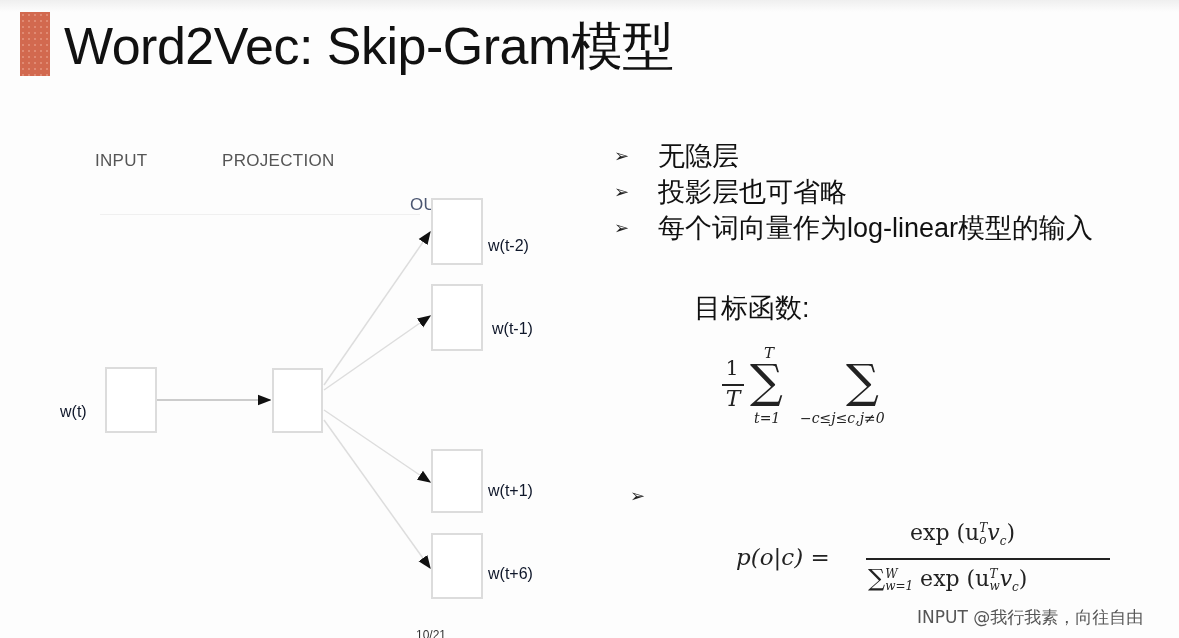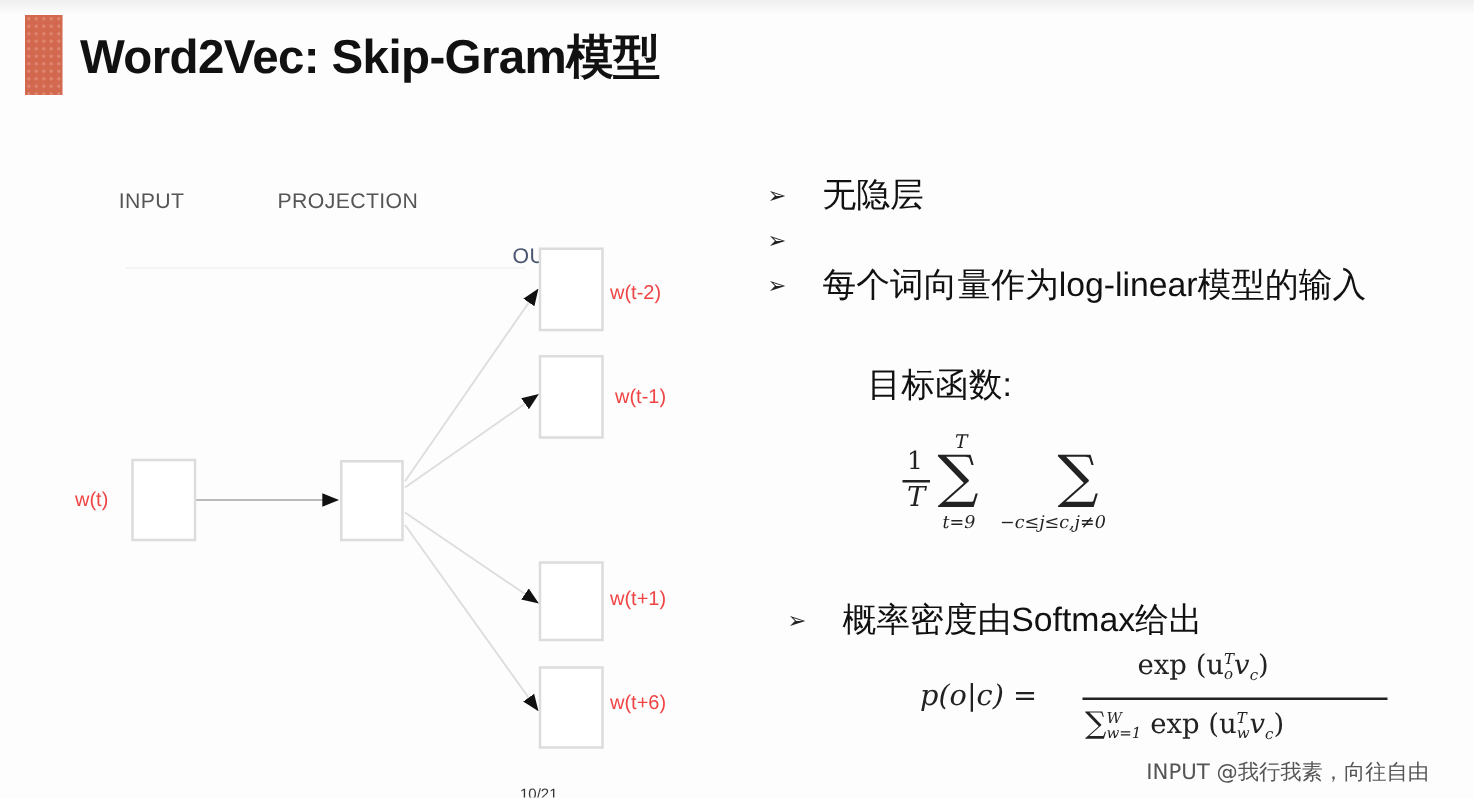--- a/index.html
+++ b/index.html
@@ -15,37 +15,36 @@
     background: linear-gradient(#efefef, #fdfdfd);
   }
   .title-bar {
     position: absolute; left: 20px; top: 12px; width: 30px; height: 64px;
     background: #d2694f;
     background-image: radial-gradient(#e08a73 1px, transparent 1.5px);
     background-size: 6px 6px;
   }
   .title {
     position: absolute; left: 64px; top: 18px;
-    font-size: 38px; line-height: 56px; color: #111;
+    font-size: 52px; line-height: 56px; color: #111;
     letter-spacing: -0.5px;
     font-family: "Liberation Sans", "DejaVu Sans", sans-serif;
-    font-weight: bold;
   }
   .col-header {
     position: absolute; top: 151px; font-size: 17px; color: #555;
     letter-spacing: 0.3px;
   }
   .col-header.output { color: #4a5570; }
   .faint-line {
     position: absolute; left: 100px; top: 214px; width: 320px; height: 1px;
     background: #f0f0f0;
   }
   svg.diagram { position: absolute; left: 0; top: 0; }
   .word-label {
-    position: absolute; font-size: 16px; color: #ef4444;
+    position: absolute; font-size: 16px; color: #0f172a; margin-top: 11px;
   }
   .bullets {
     position: absolute; left: 614px; top: 138px;
     font-size: 27px; line-height: 36px; color: #111;
   }
   .bullet-row { display: flex; align-items: center; height: 36px; }
   .bullet-arrow {
     width: 44px; font-size: 18px; color: #222;
   }
   .obj-label {
@@ -109,47 +108,47 @@
 
 <div class="page-num">10/21</div>
 
 <div class="bullets">
   <div class="bullet-row">
     <span class="bullet-arrow">➢</span>
     <span>无隐层</span>
   </div>
   <div class="bullet-row">
     <span class="bullet-arrow">➢</span>
+    <span>投影层也可省略</span>
   </div>
   <div class="bullet-row">
     <span class="bullet-arrow">➢</span>
     <span>每个词向量作为log-linear模型的输入</span>
   </div>
 </div>
 
 <div class="obj-label">目标函数:</div>
 
 <div class="formula" style="left:718px; top:346px; width:420px; height:90px;">
 
   <div style="position:absolute; left:4px; top:10px; width:20px; text-align:center; font-size:20px;">1</div>
   <div style="position:absolute; left:4px; top:38px; width:22px; height:1.5px; background:#222;"></div>
   <div class="it" style="position:absolute; left:4px; top:40px; width:22px; text-align:center; font-size:22px;">T</div>
 
   <div class="it" style="position:absolute; left:46px; top:-2px; font-size:15px;">T</div>
   <div style="position:absolute; left:32px; top:10px; font-size:46px; line-height:50px;">∑</div>
-  <div class="it" style="position:absolute; left:36px; top:64px; font-size:14px;">t=9</div>
+  <div class="it" style="position:absolute; left:36px; top:64px; font-size:14px;">t=1</div>
 
   <div style="position:absolute; left:128px; top:10px; font-size:46px; line-height:50px;">∑</div>
   <div class="it" style="position:absolute; left:82px; top:64px; font-size:14px;">−c≤j≤c,j≠0</div>
 
 </div>
 
 <div class="softmax-bullet">
   <span class="bullet-arrow" style="font-size:18px;">➢</span>
-  <span>概率密度由Softmax给出</span>
 </div>
 
 <div class="formula" style="left:736px; top:520px; width:400px; height:90px;">
   <div class="it" style="position:absolute; left:0; top:24px; font-size:23px; white-space:nowrap;">p(o|c) =</div>
 
   <div style="position:absolute; left:174px; top:0px; font-size:22px; white-space:nowrap;"><span>exp (u</span><span style="display:inline-block; vertical-align:middle; line-height:1; font-size:12px; font-style:italic; text-align:left;"><span style="display:block;">T</span><span style="display:block;">o</span></span><span class="it">v</span><sub class="it" style="font-size:12px;">c</sub><span>)</span></div>
   <div style="position:absolute; left:130px; top:38px; width:244px; height:1.5px; background:#222;"></div>
 
   <div style="position:absolute; left:132px; top:44px; font-size:22px; white-space:nowrap;"><span style="font-size:24px;">∑</span><span style="display:inline-block; vertical-align:middle; line-height:1; font-size:12px; font-style:italic;"><span style="display:block;">W</span><span style="display:block;">w=1</span></span> <span>exp (u</span><span style="display:inline-block; vertical-align:middle; line-height:1; font-size:12px; font-style:italic;"><span style="display:block;">T</span><span style="display:block;">w</span></span><span class="it">v</span><sub class="it" style="font-size:12px;">c</sub><span>)</span></div>
 </div>

